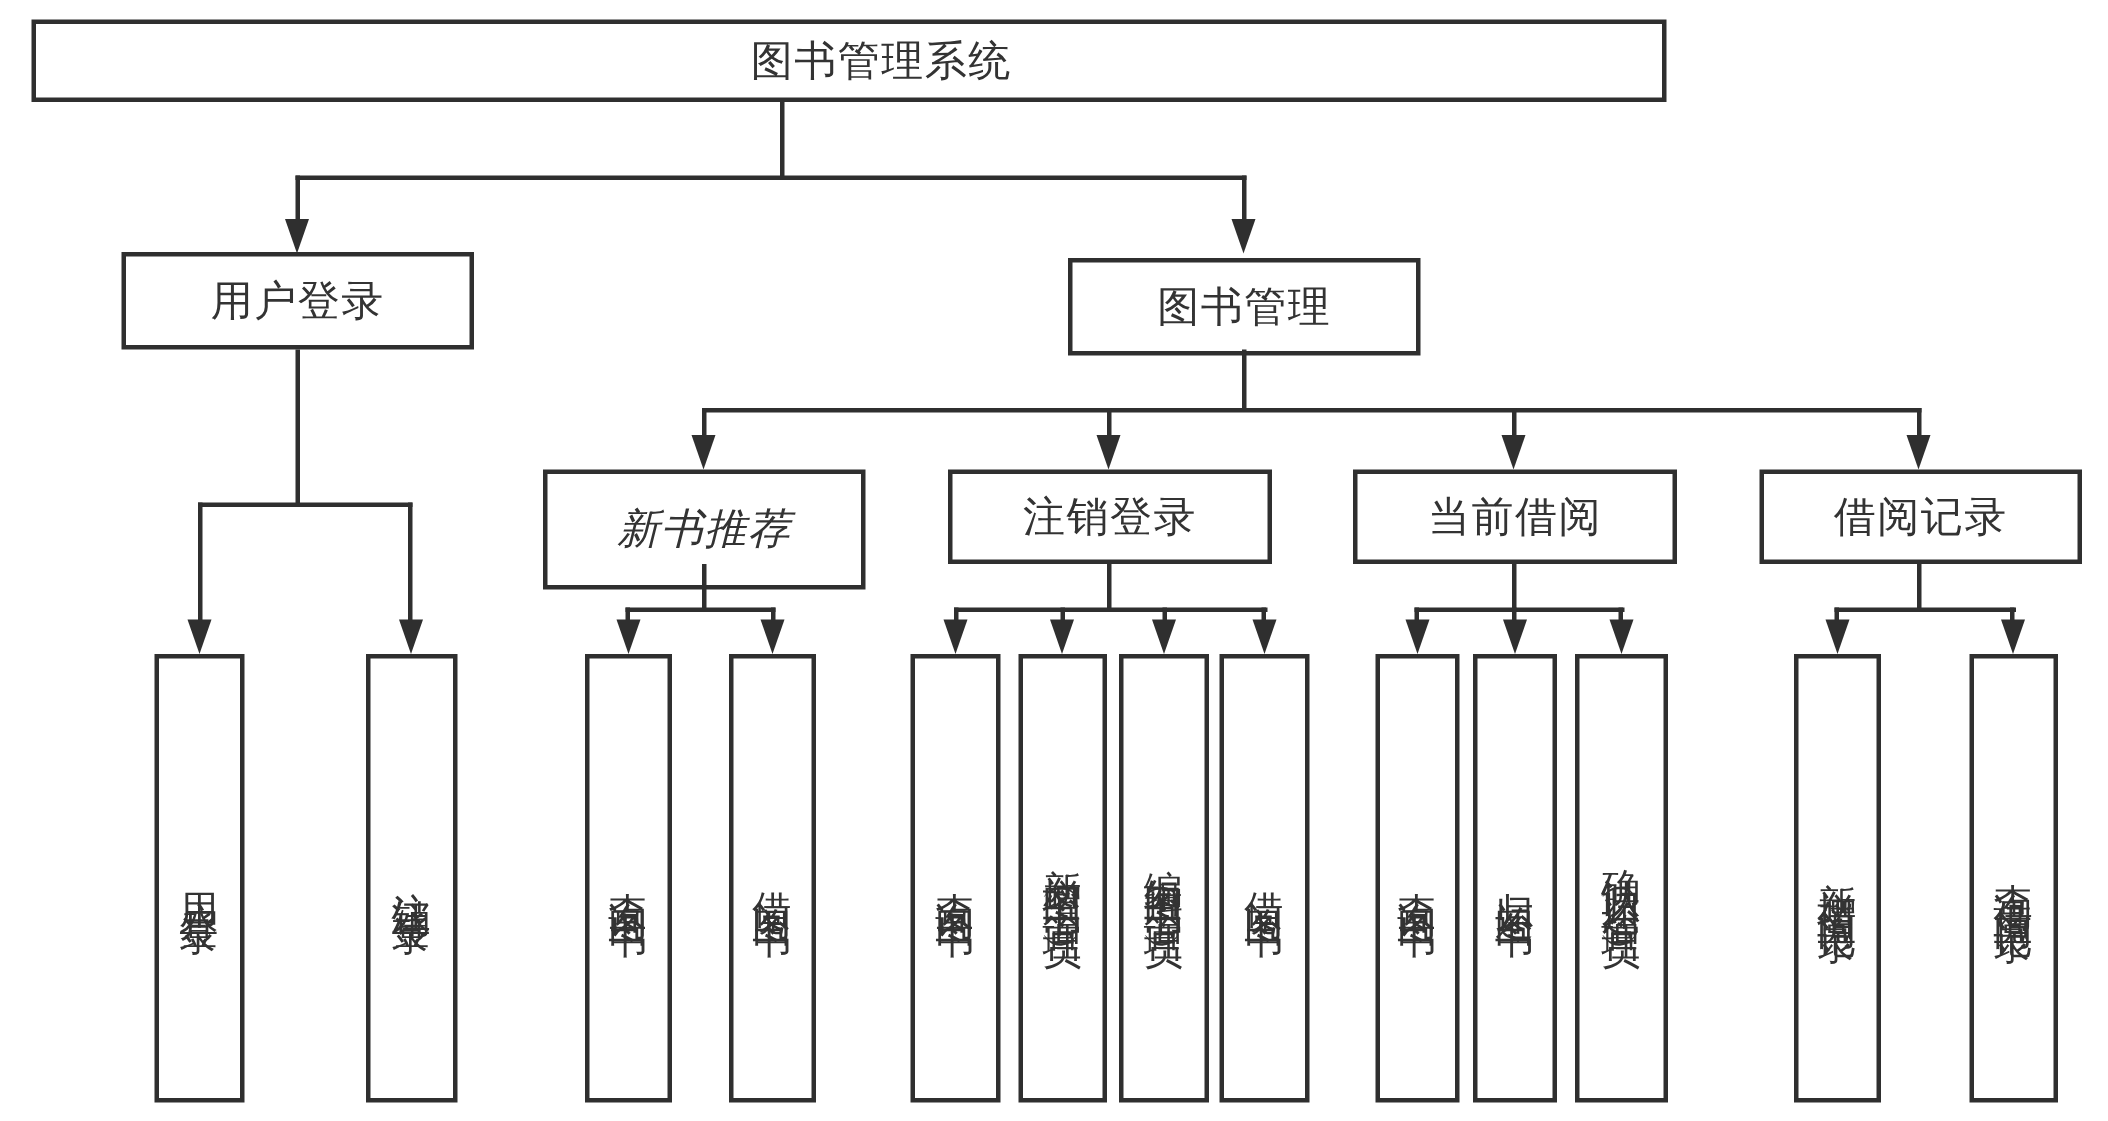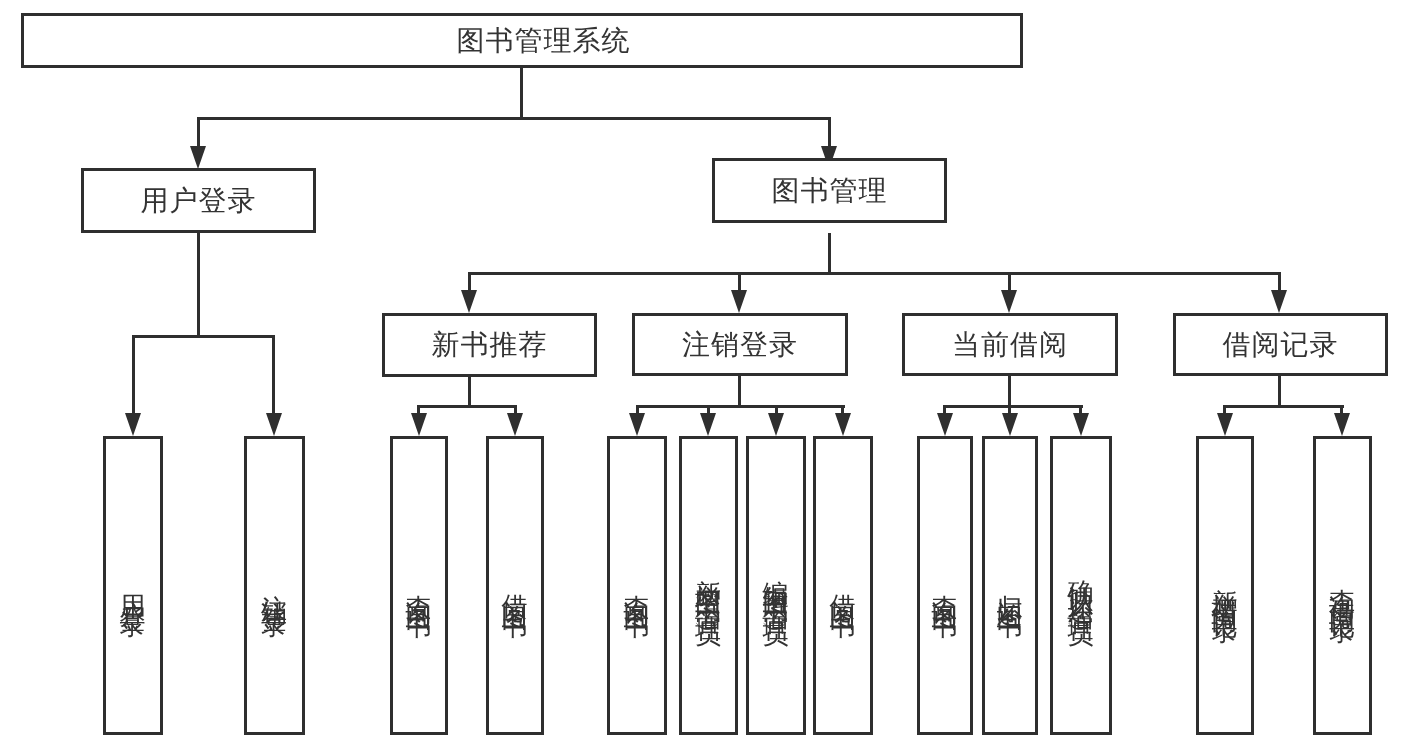--- a/index.html
+++ b/index.html
@@ -55,35 +55,35 @@
     white-space: nowrap;
     z-index: 10;
     text-shadow: 1px 1px 0 rgba(255,255,255,0.9), -1px -1px 0 rgba(255,255,255,0.6);
   }
 </style>
 </head>
 <body>
 
 <div class="canvas">
 
-  <div class="box" style="left:21px; top:13px; width:1002px; height:55px;padding-left:43px;">
+  <div class="box" style="left:21px; top:13px; width:1090px; height:55px;padding-left:43px;">
     <span class="hlabel">图书管理系统</span>
   </div>
 
   <div class="vline" style="left:520px; top:68px; height:51px;"></div>
   <div class="hline" style="left:197px; top:117px; width:634px;"></div>
   <div class="vline" style="left:197px; top:117px; height:31px;"></div>
   <div class="arrow" style="left:190px; top:146px;"></div>
   <div class="vline" style="left:828px; top:117px; height:31px;"></div>
   <div class="arrow" style="left:821px; top:146px;"></div>
 
   <div class="box" style="left:81px; top:168px; width:235px; height:65px;">
     <span class="hlabel">用户登录</span>
   </div>
-  <div class="box" style="left:712px; top:158px; width:235px; height:65px;">
+  <div class="box" style="left:712px; top:172px; width:235px; height:65px;">
     <span class="hlabel">图书管理</span>
   </div>
 
   <div class="vline" style="left:197px; top:233px; height:104px;"></div>
   <div class="hline" style="left:132px; top:335px; width:143px;"></div>
   <div class="vline" style="left:132px; top:335px; height:80px;"></div>
   <div class="arrow" style="left:125px; top:413px;"></div>
   <div class="vline" style="left:272px; top:335px; height:80px;"></div>
   <div class="arrow" style="left:266px; top:413px;"></div>
 
@@ -91,21 +91,21 @@
   <div class="hline" style="left:468px; top:272px; width:813px;"></div>
   <div class="vline" style="left:468px; top:272px; height:20px;"></div>
   <div class="arrow" style="left:461px; top:290px;"></div>
   <div class="vline" style="left:738px; top:272px; height:20px;"></div>
   <div class="arrow" style="left:731px; top:290px;"></div>
   <div class="vline" style="left:1008px; top:272px; height:20px;"></div>
   <div class="arrow" style="left:1001px; top:290px;"></div>
   <div class="vline" style="left:1278px; top:272px; height:20px;"></div>
   <div class="arrow" style="left:1271px; top:290px;"></div>
 
-  <div class="box" style="left:382px; top:313px; width:215px; height:64px;">
+  <div class="box" style="left:362px; top:313px; width:215px; height:80px;font-style:italic;">
     <span class="hlabel">新书推荐</span>
   </div>
   <div class="box" style="left:632px; top:313px; width:216px; height:63px;">
     <span class="hlabel">注销登录</span>
   </div>
   <div class="box" style="left:1173px; top:313px; width:215px; height:63px;">
     <span class="hlabel">借阅记录</span>
   </div>
   <div class="box" style="left:902px; top:313px; width:216px; height:63px;">
     <span class="hlabel">当前借阅</span>

